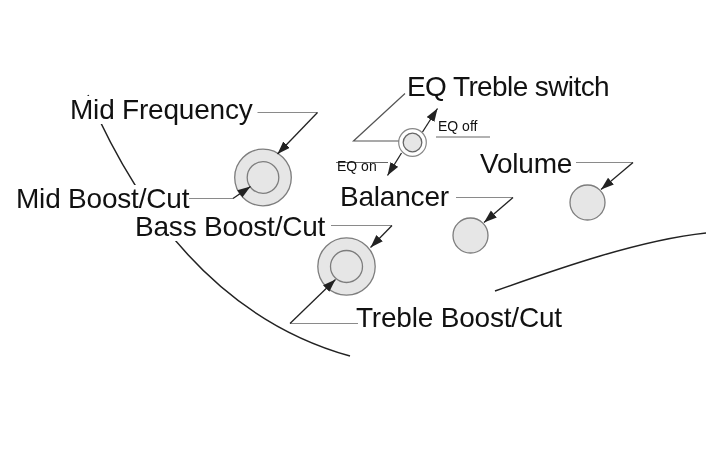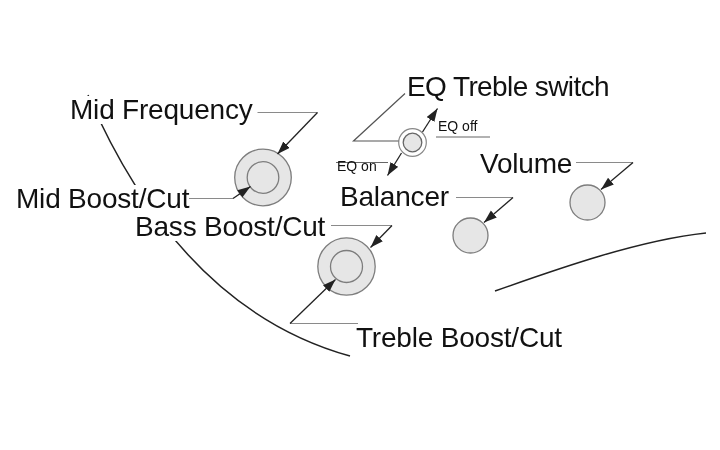--- a/index.html
+++ b/index.html
@@ -18,21 +18,21 @@
   .lbl.tight{letter-spacing:-0.6px;}
   .treble-note{letter-spacing:-0.3px;word-spacing:-3px;}
   .lbl-mid-frequency{left:70px;top:96px;}
   .lbl-mid-boost{left:8px;top:185px;margin-left:8px;}
   .lbl-bass-boost{left:135px;top:213px;}
   .lbl-eq-bypass{left:407px;top:73px;}
   .lbl-eq-on{left:337px;top:145px;margin-top:13px;}
   .lbl-eq-off{left:438px;top:118px;}
   .lbl-balancer{left:340px;top:183px;}
   .lbl-volume{left:480px;top:150px;}
-  .lbl-treble{left:356px;top:306px;margin-top:20px;}
+  .lbl-treble{left:356px;top:306px;}
   .lbl-treble .line{display:block;line-height:24px;}
 </style>
 </head>
 <body>
 
 <div class="stage">
 
   <svg class="art" width="720" height="450" viewBox="0 0 720 450">
     <defs>
       <marker id="arw" markerWidth="14" markerHeight="10" refX="13" refY="4.5" orient="auto" markerUnits="userSpaceOnUse">

